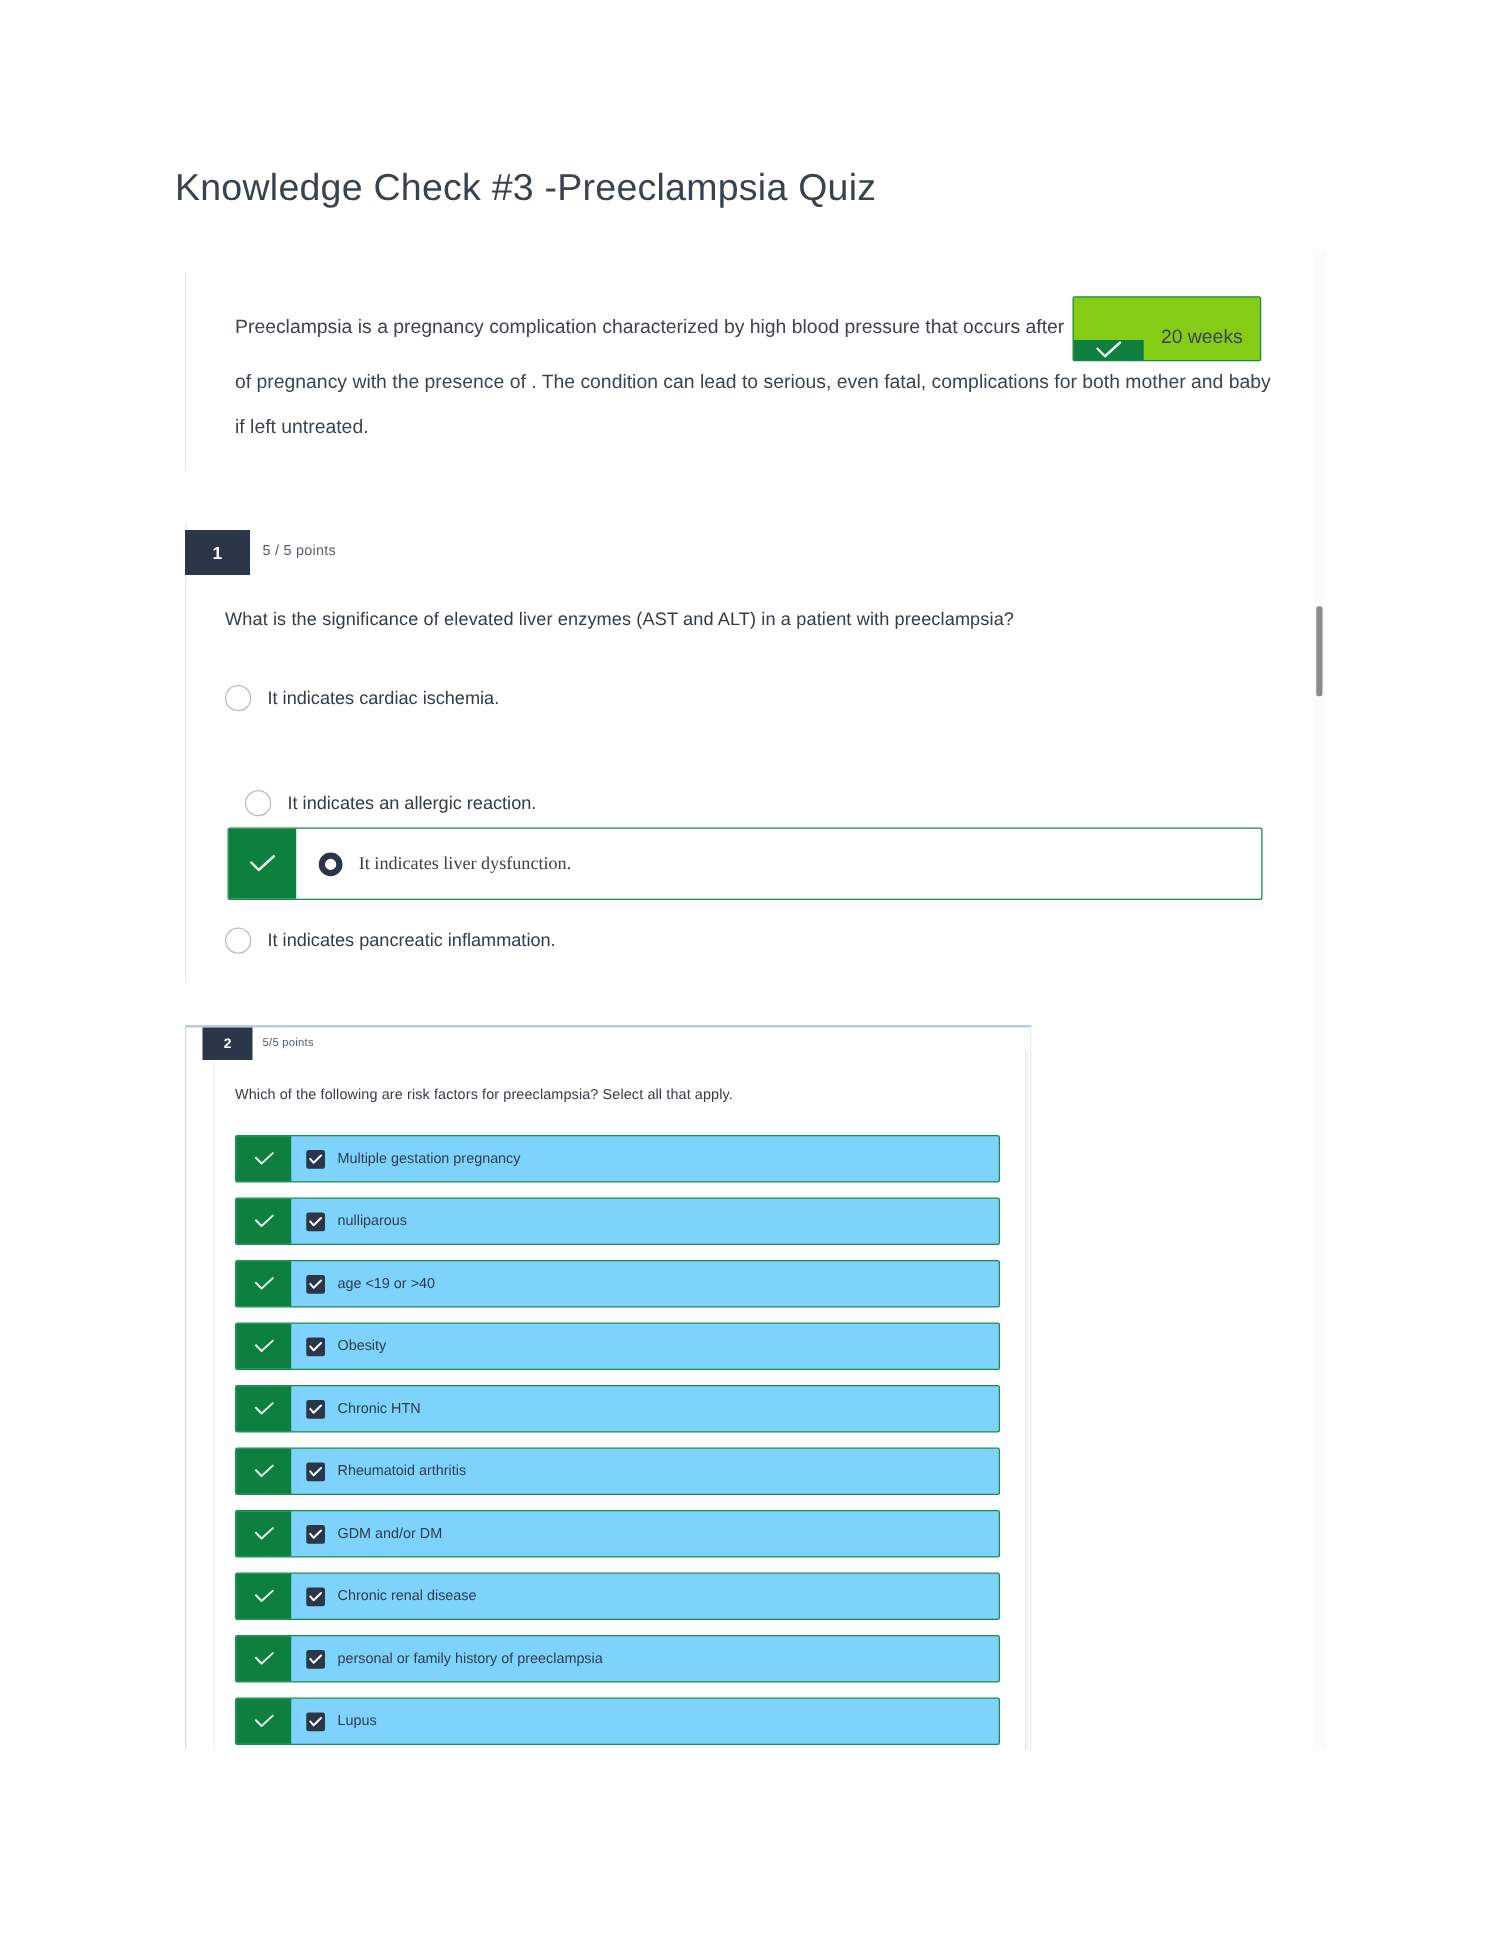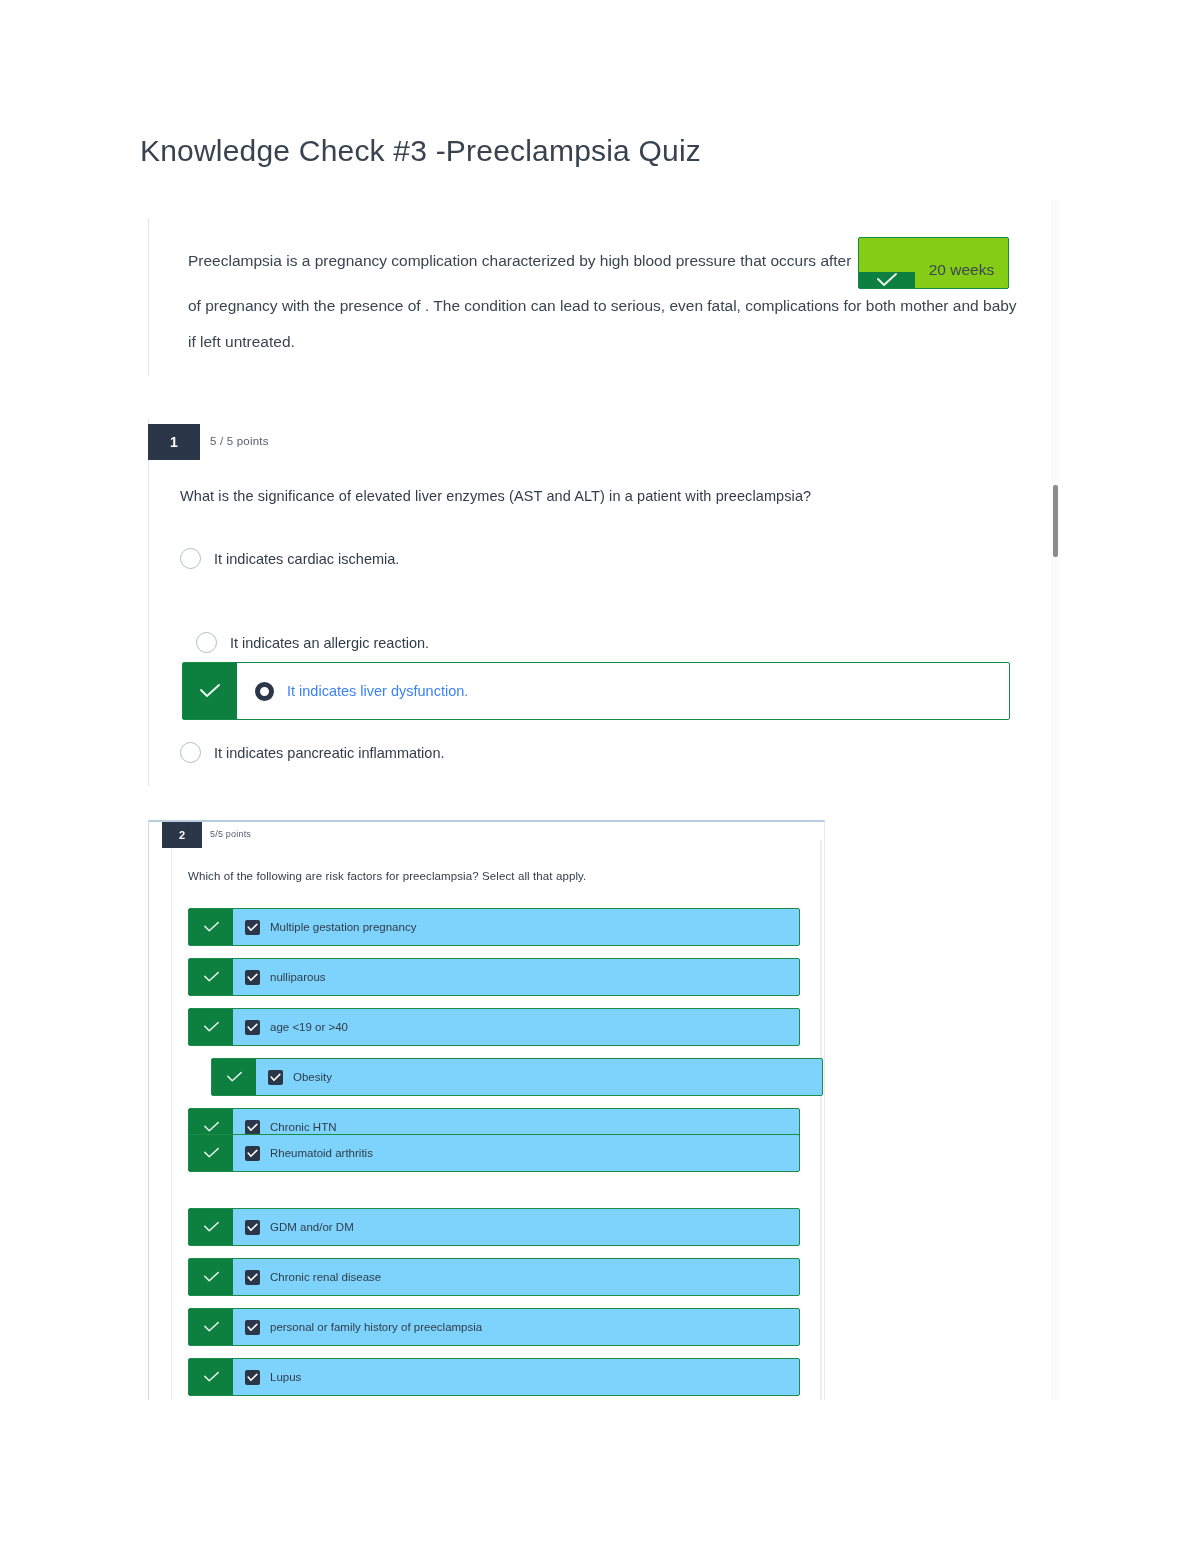--- a/index.html
+++ b/index.html
@@ -167,22 +167,23 @@
     align-items: center;
     justify-content: center;
     flex: none;
   }
   .opt-correct .opt-inner {
     display: flex;
     align-items: center;
     gap: 13px;
     padding-left: 18px;
     font-size: 14.5px;
-    color: #3b82f6;
+    color: #404040;
     white-space: nowrap;
+    font-family: Liberation Serif, serif;
   }
   .radio-filled {
     width: 19px;
     height: 19px;
     border-radius: 50%;
     border: 5px solid #2b3648;
     background: #ffffff;
     box-sizing: border-box;
     flex: none;
   }
@@ -388,21 +389,21 @@
     <span class="opt-inner">
       <span class="checkbox-filled">
         <svg width="11" height="9" viewBox="0 0 14 11">
           <polyline points="1.5,5 5,9 12.5,1.5" fill="none" stroke="#ffffff" stroke-width="2" stroke-linecap="round" stroke-linejoin="round"></polyline>
         </svg>
       </span>
       <span>age &lt;19 or &gt;40</span>
     </span>
   </div>
 
-  <div class="chk-opt" style="top:1058px;margin-left:23px;">
+  <div class="chk-opt" style="top:1058px;">
     <span class="flag">
       <svg width="17" height="12" viewBox="0 0 22 16">
         <polyline points="2,7 8,13 20,2" fill="none" stroke="#ffffff" stroke-width="2.1" stroke-linecap="round" stroke-linejoin="round" opacity="0.9"></polyline>
       </svg>
     </span>
     <span class="opt-inner">
       <span class="checkbox-filled">
         <svg width="11" height="9" viewBox="0 0 14 11">
           <polyline points="1.5,5 5,9 12.5,1.5" fill="none" stroke="#ffffff" stroke-width="2" stroke-linecap="round" stroke-linejoin="round"></polyline>
         </svg>
@@ -420,21 +421,21 @@
     <span class="opt-inner">
       <span class="checkbox-filled">
         <svg width="11" height="9" viewBox="0 0 14 11">
           <polyline points="1.5,5 5,9 12.5,1.5" fill="none" stroke="#ffffff" stroke-width="2" stroke-linecap="round" stroke-linejoin="round"></polyline>
         </svg>
       </span>
       <span>Chronic HTN</span>
     </span>
   </div>
 
-  <div class="chk-opt" style="top:1134px;">
+  <div class="chk-opt" style="top:1158px;">
     <span class="flag">
       <svg width="17" height="12" viewBox="0 0 22 16">
         <polyline points="2,7 8,13 20,2" fill="none" stroke="#ffffff" stroke-width="2.1" stroke-linecap="round" stroke-linejoin="round" opacity="0.9"></polyline>
       </svg>
     </span>
     <span class="opt-inner">
       <span class="checkbox-filled">
         <svg width="11" height="9" viewBox="0 0 14 11">
           <polyline points="1.5,5 5,9 12.5,1.5" fill="none" stroke="#ffffff" stroke-width="2" stroke-linecap="round" stroke-linejoin="round"></polyline>
         </svg>

